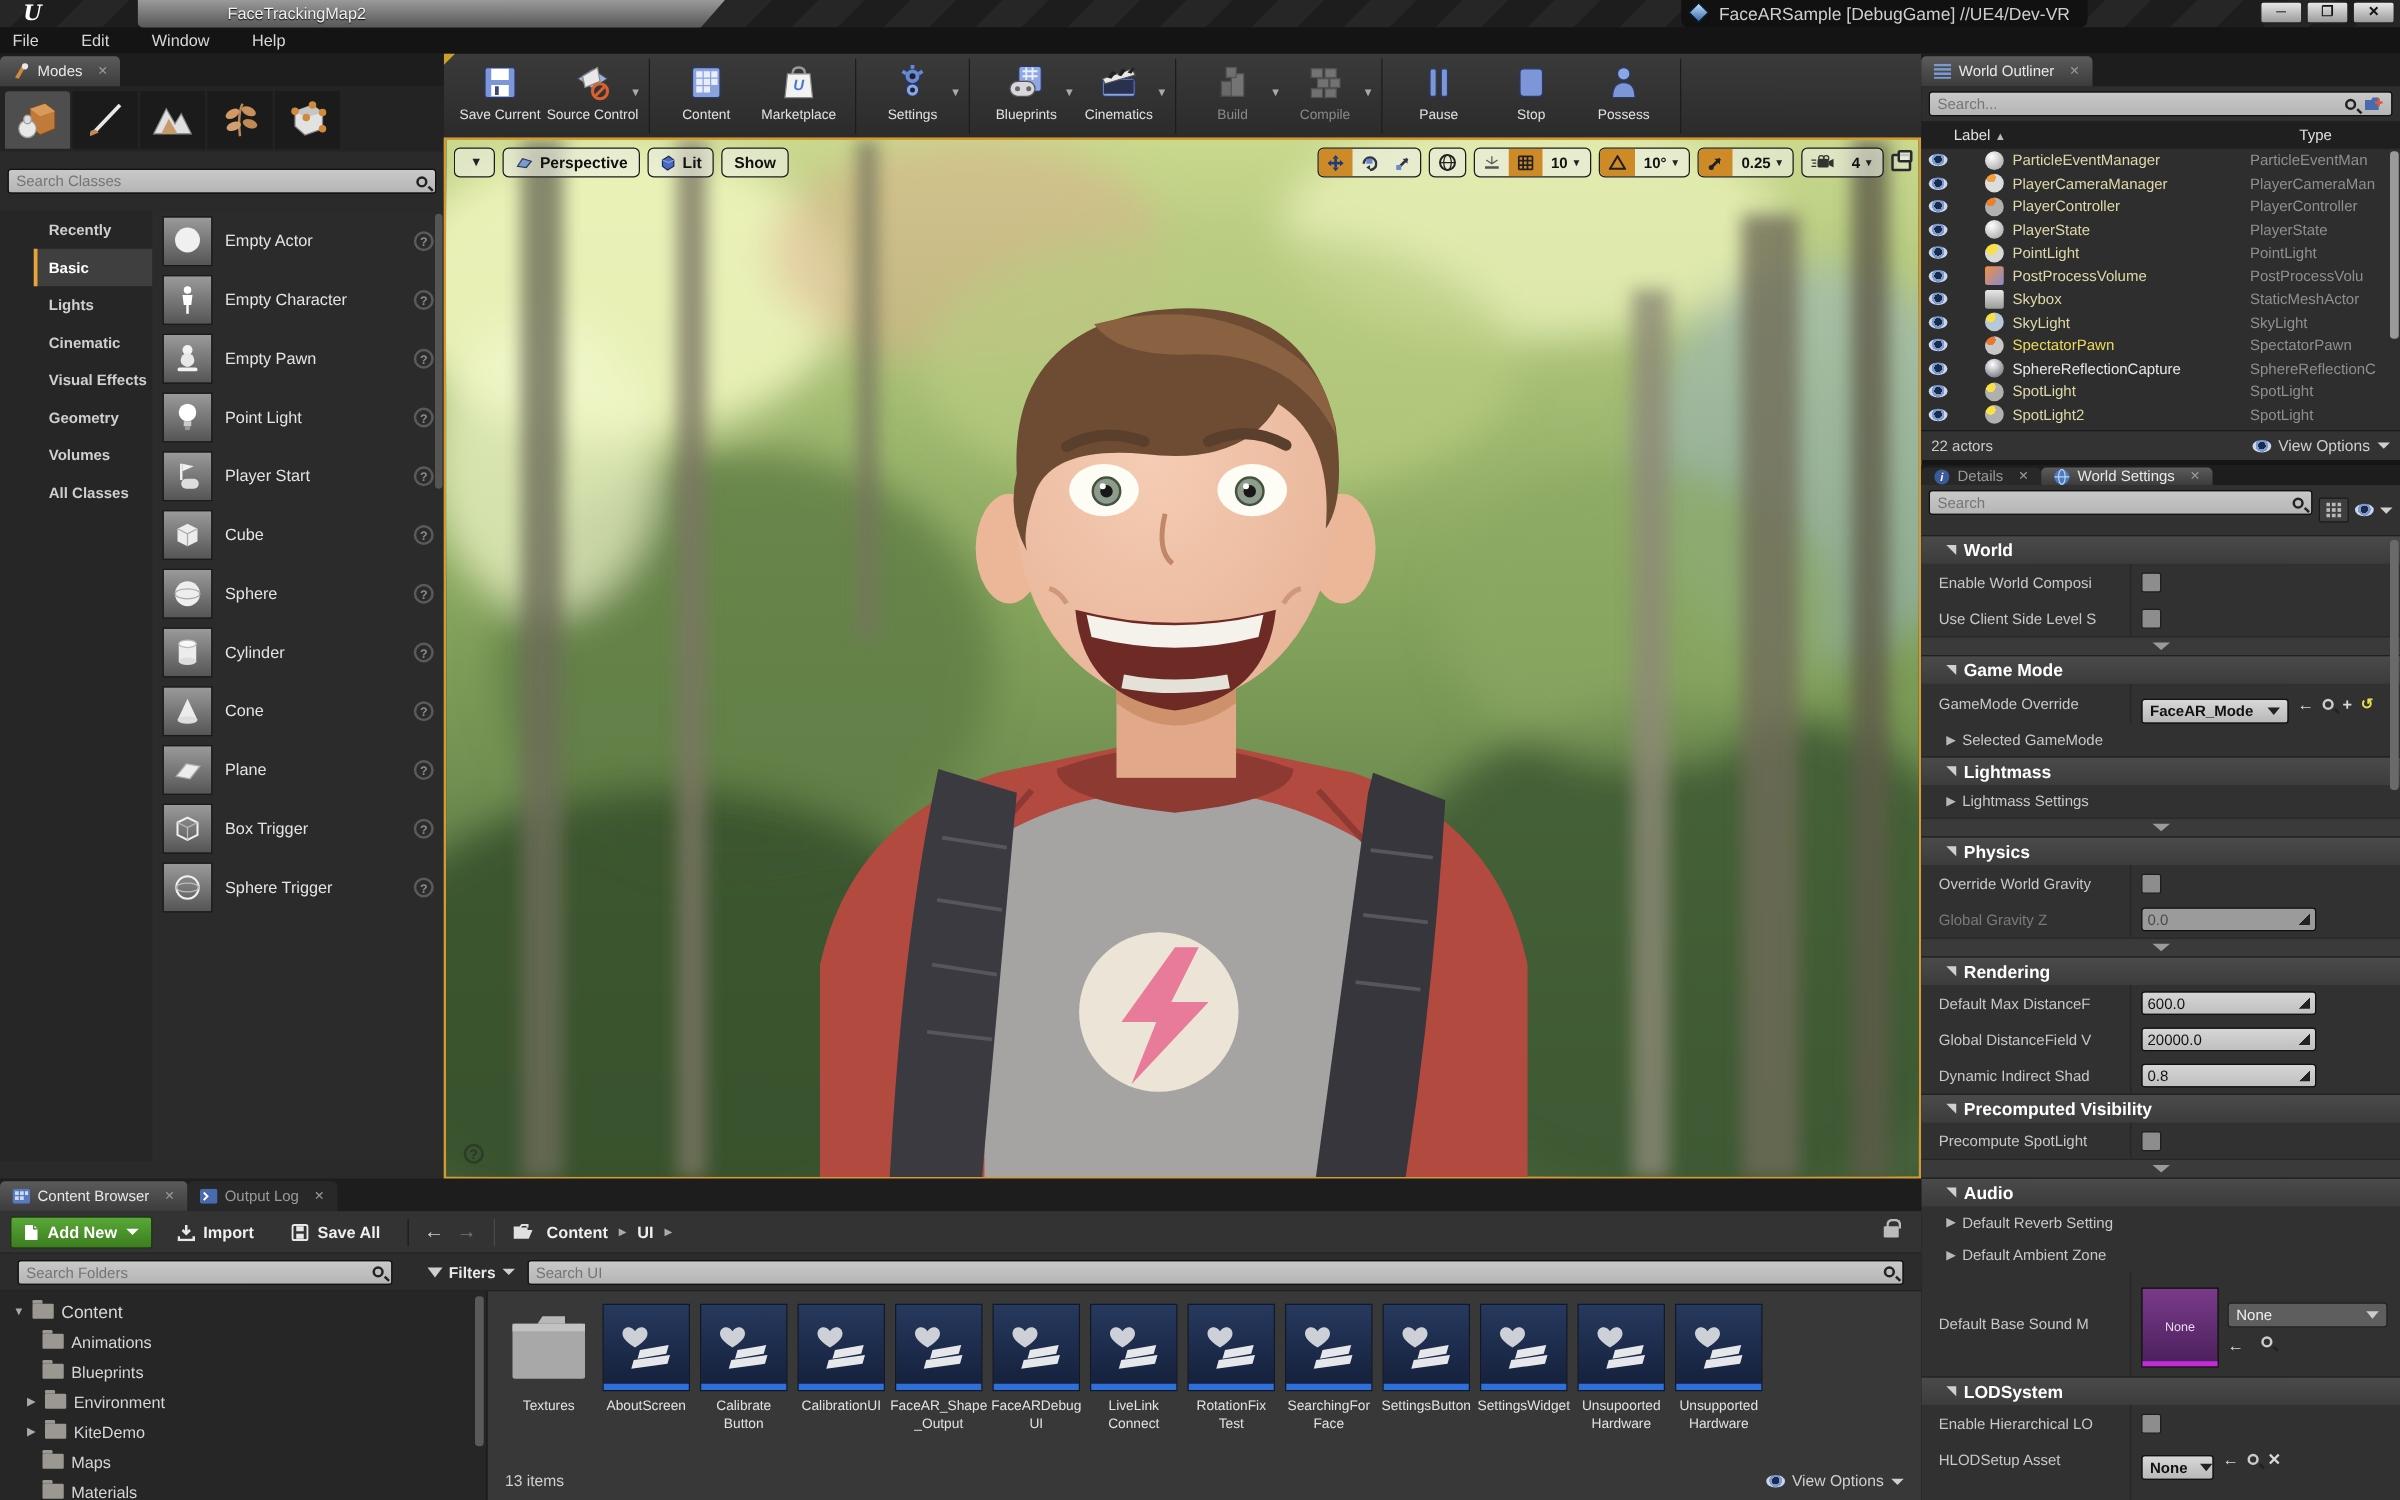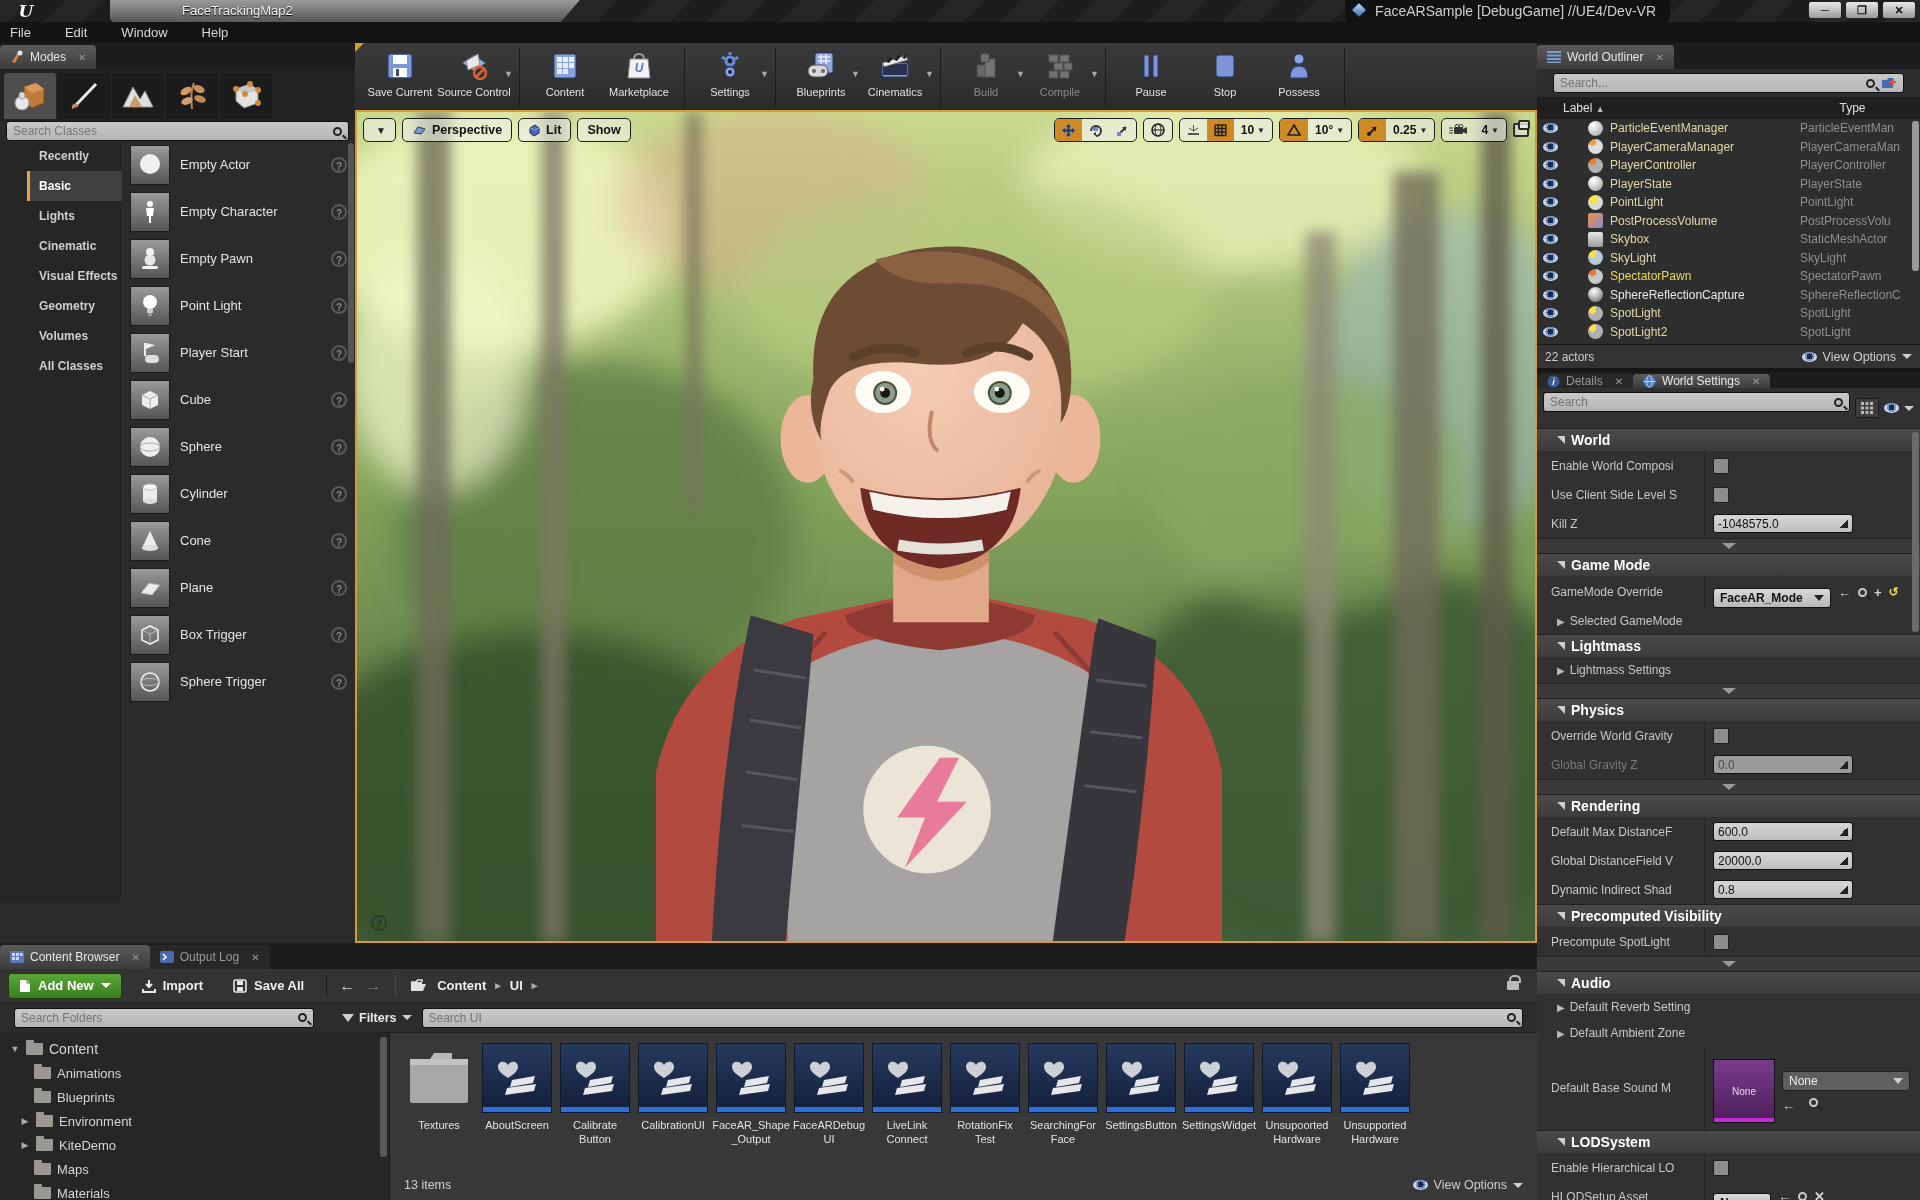--- a/index.html
+++ b/index.html
@@ -39,21 +39,21 @@
   .tab { display:flex; align-items:center; gap:6px; padding:0 10px; font-size:12px; color:#e8e8e8; background:linear-gradient(#5b5b5b,#3c3c3c); border-radius:4px 4px 0 0; margin-top:2px; }
   .tab.inactive { background:#282828; color:#9a9a9a; }
   .tab .x { color:#999; font-size:10px; margin-left:6px; }
   #mode-btns { display:flex; gap:2px; padding:4px 2px 2px 4px; background:#232323; }
   .mode-btn { width:52px; height:46px; background:#1b1b1b; display:flex; align-items:center; justify-content:center; }
   .mode-btn.sel { background:#4e4e4e; border-radius:3px 3px 0 0; }
   .search-box { display:flex; align-items:center; background:linear-gradient(#c9c9c9,#b5b5b5); border:1px solid #111; border-radius:3px; height:20px; padding:0 6px; }
   .search-box input { flex:1; background:transparent; border:none; outline:none; font-size:12px; color:#333; font-family:inherit; }
   .mag { width:9px; height:9px; border:2px solid #222; border-radius:50%; position:relative; flex:none; }
   .mag::after { content:""; position:absolute; left:7px; top:7px; width:5px; height:2px; background:#222; transform:rotate(45deg); }
-  #modes .search-box { margin:0 6px; }
+  #modes .search-box { margin:14px 6px; }
   #modes-body { display:flex; height:760px; }
   #cat-col { width:122px; background:#262626;padding-left:27px; }
   .cat { height:30px; line-height:30px; padding-left:12px; font-size:12px; font-weight:bold; color:#cfcfcf; position:relative; }
   .cat.sel { background:#3f3f3f; color:#fff; }
   .cat.sel::before { content:""; position:absolute; left:0; top:0; width:3px; height:100%; background:#e8a33d; }
   #item-col { flex:1; background:#2b2b2b; position:relative; }
   .place-item { height:47px; display:flex; align-items:center; gap:10px; padding:0 8px; }
   .thumb { width:40px; height:40px; background:linear-gradient(#9a9a9a,#555); border:1px solid #1a1a1a; display:flex; align-items:center; justify-content:center; flex:none;}
   .place-item .nm { flex:1; font-size:13px; color:#e4e4e4; }
   .qmark { width:16px; height:16px; border:2px solid #5a5a5a; border-radius:50%; color:#8a8a8a; font-size:10px; font-weight:bold; text-align:center; line-height:15px; flex:none;}
@@ -66,21 +66,21 @@
   .vp-btn { height:24px; display:flex; align-items:center; gap:5px; padding:0 9px; background:rgba(235,238,228,.62); border:1px solid #1d1d1d; border-radius:5px; font-size:12.5px; font-weight:bold; color:#111; }
   .vp-spacer { flex:1; }
   .vp-seg { height:24px; display:flex; border:1px solid #1d1d1d; border-radius:5px; overflow:hidden; background:rgba(235,238,228,.62); }
   .vp-seg .seg { display:flex; align-items:center; justify-content:center; padding:0 7px; font-size:12px; font-weight:bold; color:#111; }
   .vp-seg .on { background:#cf8a28; }
   .vp-caret { font-size:8px; color:#222; margin-left:3px; }
   #vp-q { position:absolute; left:14px; bottom:10px; width:16px; height:16px; border:2px solid rgba(30,30,30,.45); border-radius:50%; color:rgba(30,30,30,.55); font-size:11px; font-weight:bold; text-align:center; line-height:15px;}
 
   
   #outliner { position:absolute; left:1537px; top:43px; width:383px; height:325px; background:#2e2e2e; display:flex; flex-direction:column; }
-  #outliner .search-box, #details .search-box { margin:4px 16px; flex:none; }
+  #outliner .search-box, #details .search-box { margin:4px 6px; flex:none; }
   .ol-head { display:flex; height:22px; background:#1f1f1f; font-size:12px; color:#e0e0e0; align-items:center; }
   .ol-head .c1 { width:248px; padding-left:26px; } .ol-head .c2 { flex:1;text-align:center; }
   #ol-rows { flex:1; overflow:hidden; position:relative; }
   .ol-row { display:flex; height:18.5px; align-items:center; font-size:12px; }
   .ol-row .eye { margin:0 8px 0 6px; }
   .eye { width:15px; height:10px; background:radial-gradient(circle at 50% 45%, #1a2a4a 0 3px, #7a9ad0 3px 5px, #cdd6e8 5px); border-radius:50%; flex:none; }
   .ol-ic { width:15px; height:15px; border-radius:50%; margin:0 7px 0 22px; flex:none; background:radial-gradient(circle at 35% 30%, #fff, #9a9a9a); }
   .ol-row .lab { width:190px; color:#ded8a8; white-space:nowrap; overflow:hidden; }
   .ol-row .typ { flex:1; color:#8f8f8f; white-space:nowrap; overflow:hidden; }
   .ol-foot { height:24px; background:#333; border-top:1px solid #1a1a1a; display:flex; align-items:center; padding:0 8px; font-size:12px; color:#ccc; }
@@ -924,29 +924,20 @@
         <span class="pv">
           <span class="chk"></span>
         </span>
       </div>
     <div class="prow">
         <span class="pl">Use Client Side Level S</span>
         <span class="pv">
           <span class="chk"></span>
         </span>
       </div>
-    <div class="prow">
-        <span class="pl">Kill Z</span>
-        <span class="pv">
-          <span class="numin">
-            <span class="v">-1048575.0</span>
-            <span class="rsz"></span>
-          </span>
-        </span>
-      </div>
     <div class="expander">
         <span class="t"></span>
       </div>
 
     <div class="sec-h">
         <span class="tri-dn"></span>
         <span>Game Mode</span>
       </div>
     <div class="prow" style="height:32px">
         <span class="pl">GameMode Override</span>

